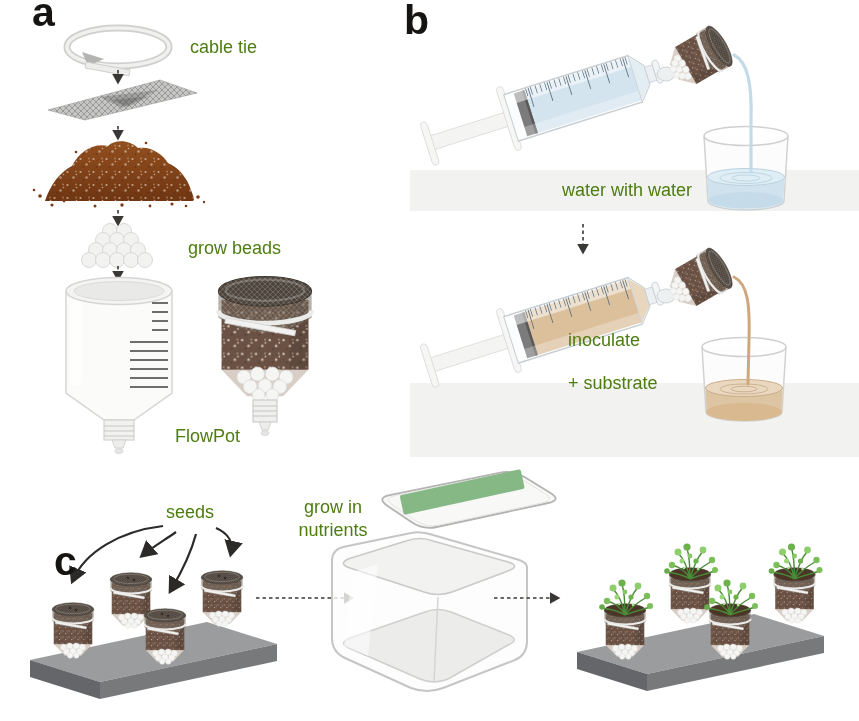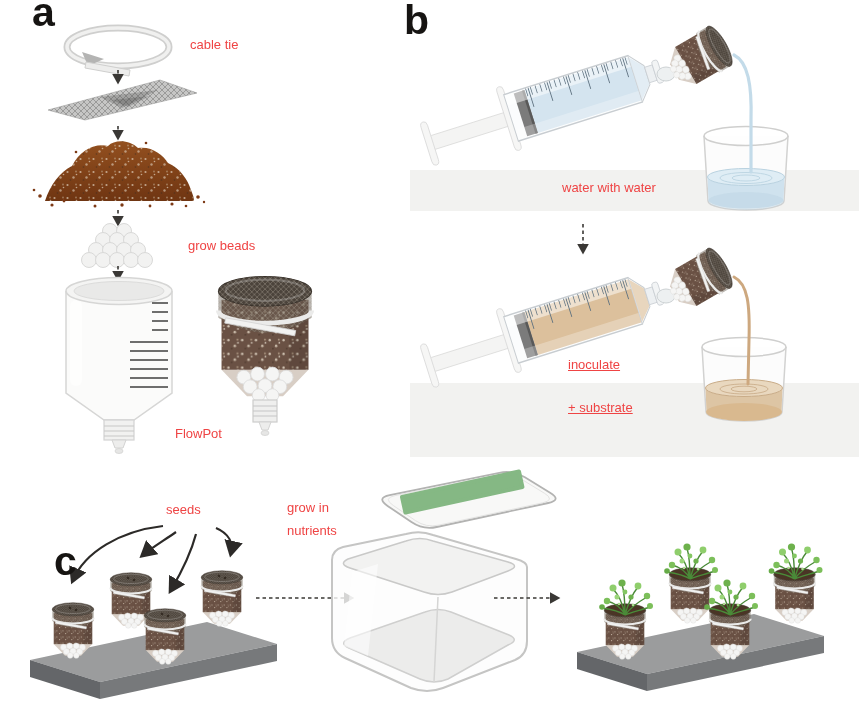--- a/index.html
+++ b/index.html
@@ -1,22 +1,22 @@
 <!DOCTYPE html>
 <html><head>
 <meta charset="utf-8">
 <style>
   html,body{margin:0;padding:0;background:#ffffff;}
   .fig{position:relative;width:859px;height:721px;background:#ffffff;overflow:hidden;
        font-family:"Liberation Sans", sans-serif;color:#2b2927;}
   .fig svg{position:absolute;left:0;top:0;}
-  .lbl{position:absolute;font-size:13px;line-height:1.18;color:#ef4444;white-space:pre-wrap;}
+  .lbl{position:absolute;font-size:18px;line-height:1.18;color:#4d7c0f;white-space:pre-wrap;}
   .panel-letter{position:absolute;font-size:41px;line-height:1;font-weight:700;color:#161412;}
   .multiline{line-height:21.5px;}
-  .growlbl{line-height:23px;text-align:left;width:92px;}
+  .growlbl{line-height:23px;text-align:center;width:92px;}
 </style>
 </head>
 <body>
 
 <div class="fig">
 
 <svg width="859" height="721" viewBox="0 0 859 721">
   <defs>
     <pattern id="speck" width="13" height="13" patternUnits="userSpaceOnUse">
       <circle cx="2.5" cy="3" r="1.1" fill="#e8ddcd" opacity="0.85"></circle>
@@ -305,18 +305,18 @@
 
 <div class="panel-letter" style="left:32px;top:-8px;">a</div>
 <div class="panel-letter" style="left:404px;top:0px;">b</div>
 <div class="panel-letter" style="left:54px;top:541px;">c</div>
 
 <div class="lbl" style="left:190px;top:37px;">cable tie</div>
 <div class="lbl" style="left:188px;top:238px;">grow beads</div>
 <div class="lbl" style="left:175px;top:426px;">FlowPot</div>
 
 <div class="lbl" style="left:562px;top:180px;">water with water</div>
-<div class="lbl multiline" style="left:568px;top:354px;text-decoration:underline;"><span>inoculate</span><br><br><span>+ substrate</span></div>
+<div class="lbl multiline" style="left:568px;top:330px;"><span>inoculate</span><br><br><span>+ substrate</span></div>
 
 <div class="lbl" style="left:166px;top:502px;">seeds</div>
 <div class="lbl growlbl" style="left:287px;top:496px;"><span>grow in</span><br><span>nutrients</span></div>
 
 </div>
 
 </body></html>

